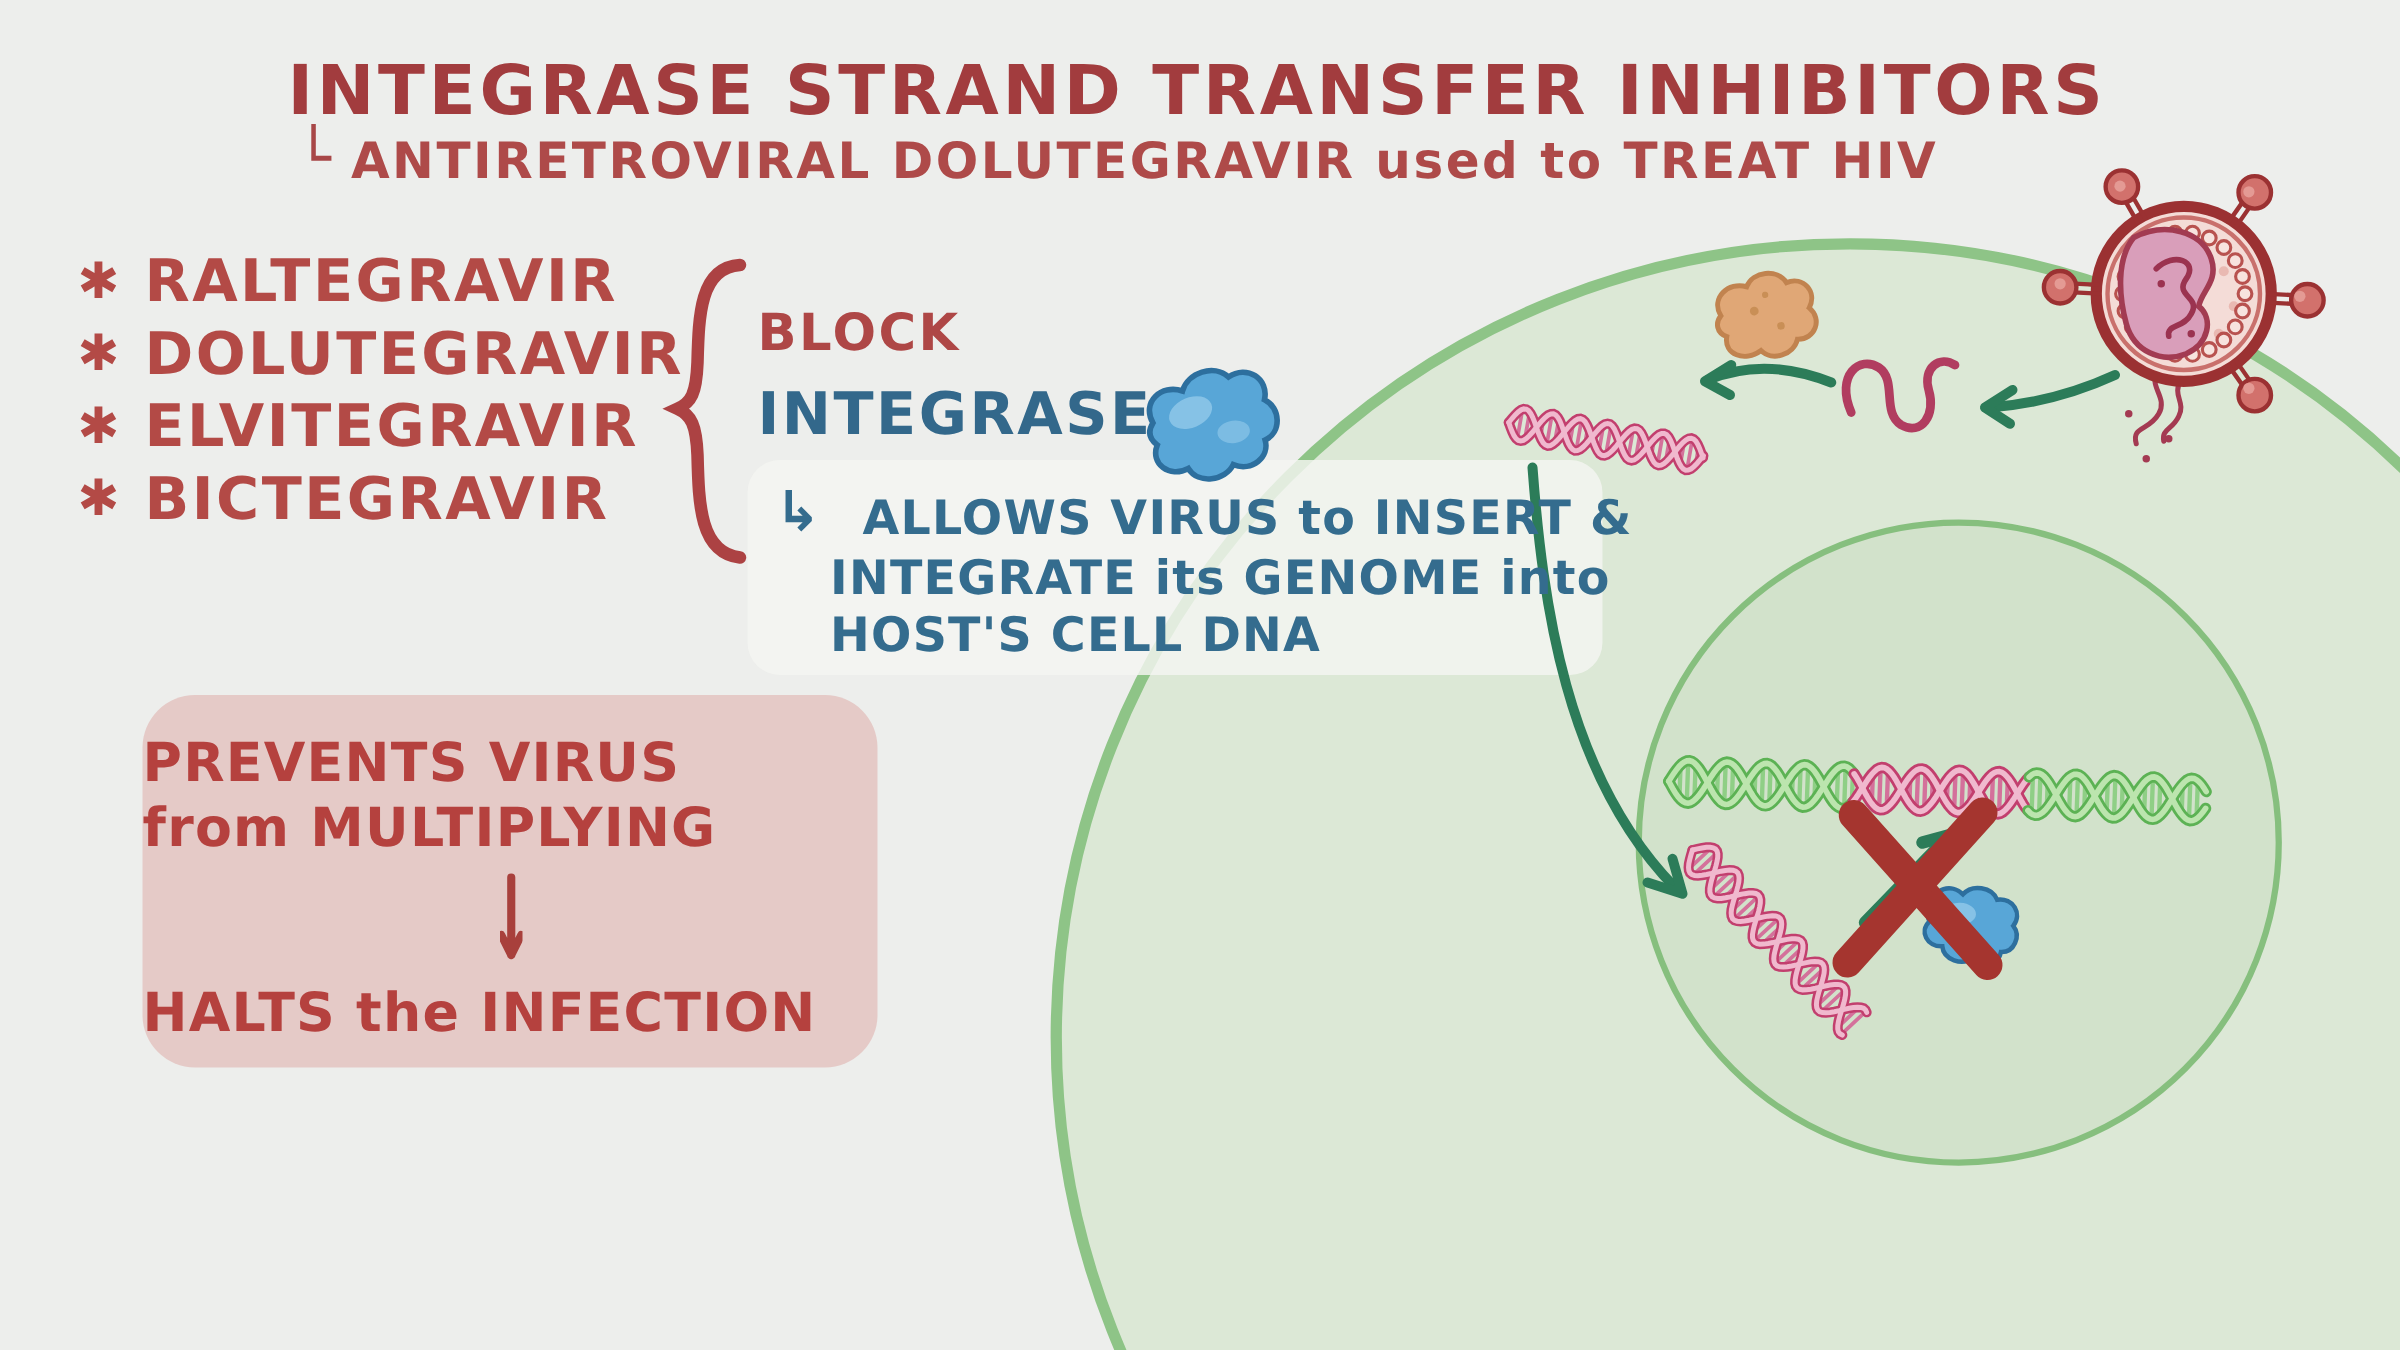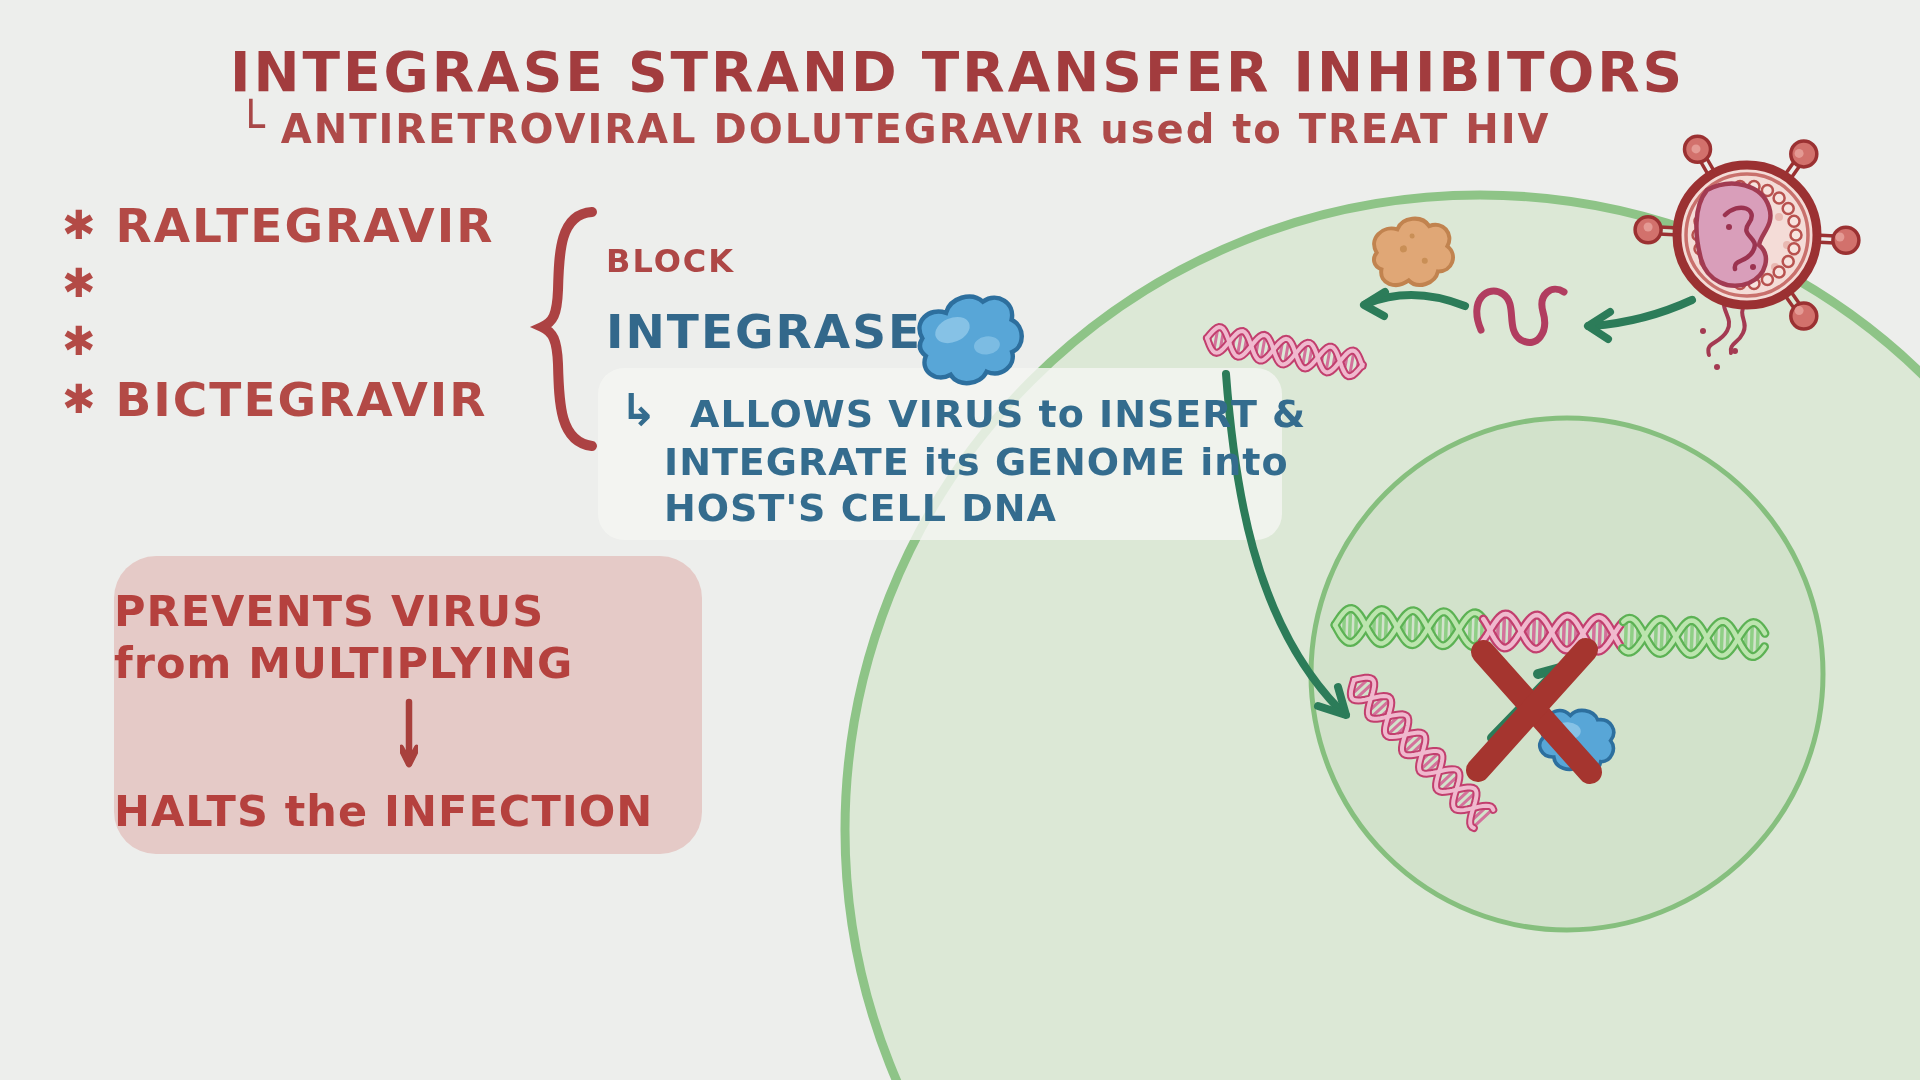--- a/index.html
+++ b/index.html
@@ -6,21 +6,21 @@
   body{width:1920px;height:1080px;overflow:hidden;background:#edeeec;
        font-family:"DejaVu Sans","Liberation Sans",sans-serif;}
   #canvas{position:relative;width:1920px;height:1080px;background:#edeeec;padding-left:12px;}
   #illustration{position:absolute;left:0;top:0;width:1920px;height:1080px;}
   .abs{position:absolute;white-space:nowrap;}
   .title{font-size:55px;font-weight:700;letter-spacing:3px;color:#a23c3e;}
   .subtitle{font-size:40px;font-weight:700;letter-spacing:2px;color:#ae4a49;display:flex;align-items:flex-start;}
   .corner{font-size:46px;margin-right:14px;line-height:40px;color:#a84747;}
   .drug-row{height:58px;font-size:47px;font-weight:700;letter-spacing:2px;color:#b34a46;display:flex;align-items:center;}
   .bullet{font-size:40px;margin-right:18px;}
-  .block-label{font-size:32px;font-weight:700;letter-spacing:2px;color:#ae4746;}
+  .block-label{font-size:41px;font-weight:700;letter-spacing:2px;color:#ae4746;}
   .enzyme-label{font-size:47px;font-weight:700;letter-spacing:2px;color:#33688b;}
   .blue-note{font-size:38px;font-weight:700;letter-spacing:1px;color:#346c8e;}
   .hook{font-size:44px;font-weight:700;color:#346c8e;}
   .outcome-box{left:114px;top:556px;width:588px;height:298px;border-radius:42px;background:#e5cac7;}
   .outcome-text{position:absolute;left:0;width:100%;text-align:left;font-size:43px;font-weight:700;
                 letter-spacing:1px;color:#b5413e;white-space:nowrap;}
 </style>
 </head>
 <body>
 
@@ -197,23 +197,25 @@
     <span>ANTIRETROVIRAL DOLUTEGRAVIR used to TREAT HIV</span>
   </div>
 
   <div class="abs" style="left:62px;top:196px;">
     <div class="drug-row">
       <span class="bullet">✱</span>
       <span>RALTEGRAVIR</span>
     </div>
     <div class="drug-row">
       <span class="bullet">✱</span>
-    </div>
-    <div class="drug-row">
-      <span class="bullet">✱</span>
+      <span>DOLUTEGRAVIR</span>
+    </div>
+    <div class="drug-row">
+      <span class="bullet">✱</span>
+      <span>ELVITEGRAVIR</span>
     </div>
     <div class="drug-row">
       <span class="bullet">✱</span>
       <span>BICTEGRAVIR</span>
     </div>
   </div>
 
   <div class="abs block-label" style="left:606px;top:242px;">BLOCK</div>
   <div class="abs enzyme-label" style="left:606px;top:304px;">INTEGRASE</div>
 

